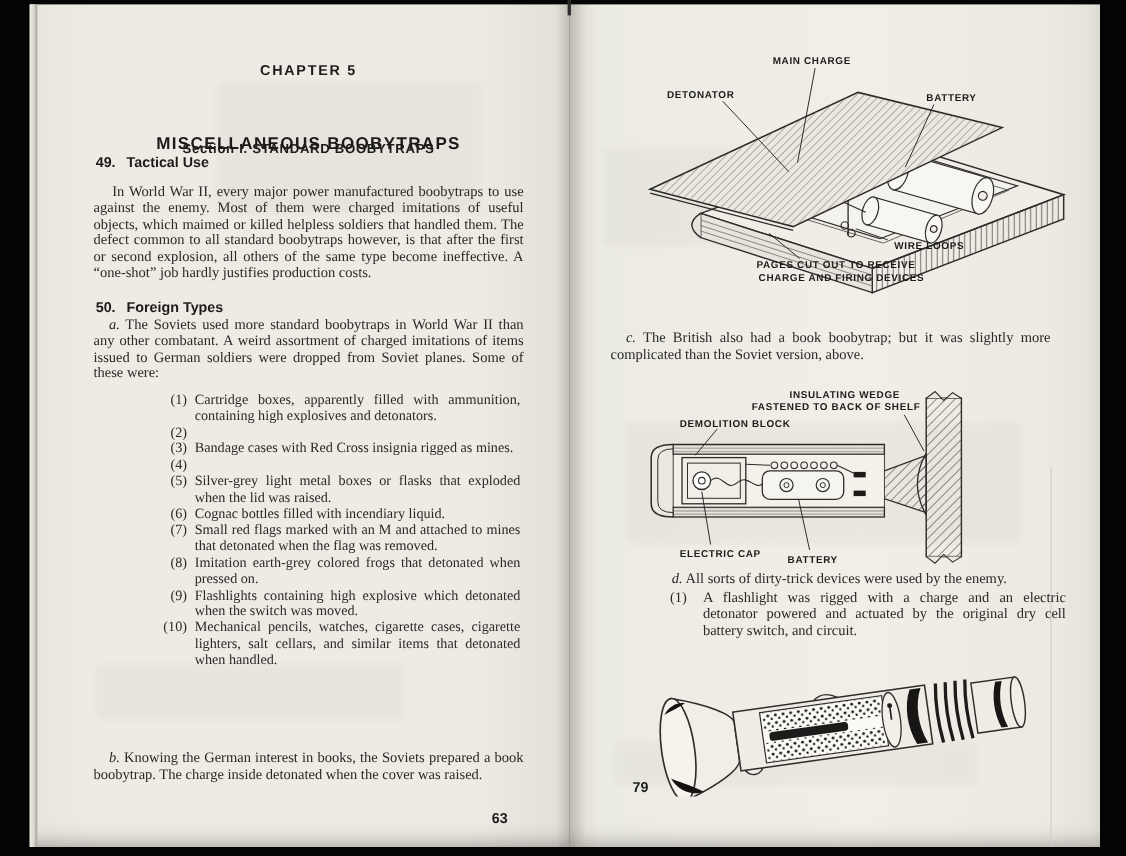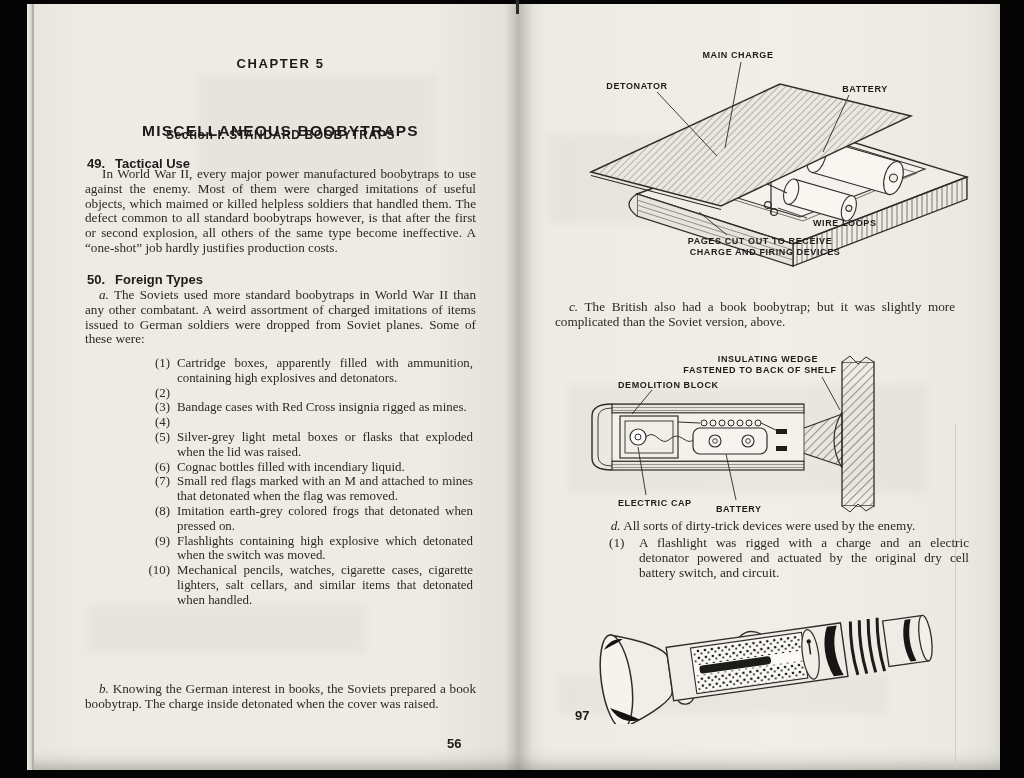--- a/index.html
+++ b/index.html
@@ -67,21 +67,21 @@
   <div class="page page-left">
     <div class="edge-strip"></div>
     <div class="ghost" style="left:170px; top:70px; width:240px; height:120px;"></div>
     <div class="ghost" style="left:60px; top:600px; width:280px; height:50px;"></div>
 
     <div class="content-l">
       <div class="abs sans chapter center" style="top:52px;">CHAPTER 5</div>
       <div class="abs sans booktitle center" style="top:78px;margin-top:40px;">MISCELLANEOUS BOOBYTRAPS</div>
       <div class="abs sans section center" style="top:124px;">Section I. STANDARD BOOBYTRAPS</div>
 
-      <div class="abs sans h-num" style="top:152px; left:2px;">
+      <div class="abs sans h-num" style="top:136px; left:2px;">
         <span>49.</span><span class="hlabel">Tactical Use</span>
       </div>
       <div class="abs para indent1" style="top:163px; left:0; width:391px;">In World War II, every major power manufactured boobytraps to use against the enemy. Most of them were charged imitations of useful objects, which maimed or killed helpless soldiers that handled them. The defect common to all standard boobytraps however, is that after the first or second explosion, all others of the same type become ineffective. A “one-shot” job hardly justifies production costs.</div>
 
       <div class="abs sans h-num" style="top:268px; left:2px;">
         <span>50.</span><span class="hlabel">Foreign Types</span>
       </div>
       <div class="abs para" style="top:284px; left:0; width:391px;">
         <span class="lead-sp"></span><span class="ital">a.</span>
         <span>The Soviets used more standard boobytraps in World War II than any other combatant. A weird assortment of charged imitations of items issued to German soldiers were dropped from Soviet planes. Some of these were:</span>
@@ -126,21 +126,21 @@
             <span class="num">(10)</span>
             <span class="txt">Mechanical pencils, watches, cigarette cases, cigarette lighters, salt cellars, and similar items that detonated when handled.</span>
           </div>
       </div>
 
       <div class="abs para" style="top:678px; left:0; width:391px;">
         <span class="lead-sp"></span><span class="ital">b.</span>
         <span>Knowing the German interest in books, the Soviets prepared a book boobytrap. The charge inside detonated when the cover was raised.</span>
       </div>
 
-      <div class="abs pageno" style="top:732px; left:362px;">56</div>
+      <div class="abs pageno" style="top:732px; left:362px;">63</div>
     </div>
   </div>
 
   <div class="page page-right">
     <div class="page-curl"></div>
     <div class="ghost" style="left:30px; top:130px; width:300px; height:90px;"></div>
     <div class="ghost" style="left:50px; top:380px; width:360px; height:110px;"></div>
     <div class="ghost" style="left:40px; top:670px; width:330px; height:40px;"></div>
 
     <svg class="abs" style="left:57px; top:38px;" width="400" height="232" viewBox="0 0 400 232">
@@ -214,21 +214,21 @@
 
       <div class="abs d-para" style="top:514px; left:16px; width:384px;text-align:center;">
         <span class="ital">d.</span>
         <span>All sorts of dirty-trick devices were used by the enemy.</span>
       </div>
       <div class="abs d-para d1row" style="top:531px; left:16px; width:360px;">
         <span class="num">(1)</span>
         <span class="txt">A flashlight was rigged with a charge and an electric detonator powered and actuated by the original dry cell battery switch, and circuit.</span>
       </div>
 
-      <div class="abs pageno" style="top:704px; left:20px;">97</div>
+      <div class="abs pageno" style="top:704px; left:20px;">79</div>
     </div>
 
     <svg class="abs" style="left:72px; top:348px;" width="300" height="165" viewBox="0 0 300 165">
       <defs>
         <pattern id="d2hatch" patternUnits="userSpaceOnUse" width="6" height="6" patternTransform="rotate(45)">
           <line x1="0" y1="0" x2="0" y2="6" stroke="#3e3c38" stroke-width="1"></line>
         </pattern>
         <pattern id="d2hl" patternUnits="userSpaceOnUse" width="4" height="3">
           <line x1="0" y1="1.5" x2="4" y2="1.5" stroke="#83817a" stroke-width="0.8"></line>
         </pattern>

